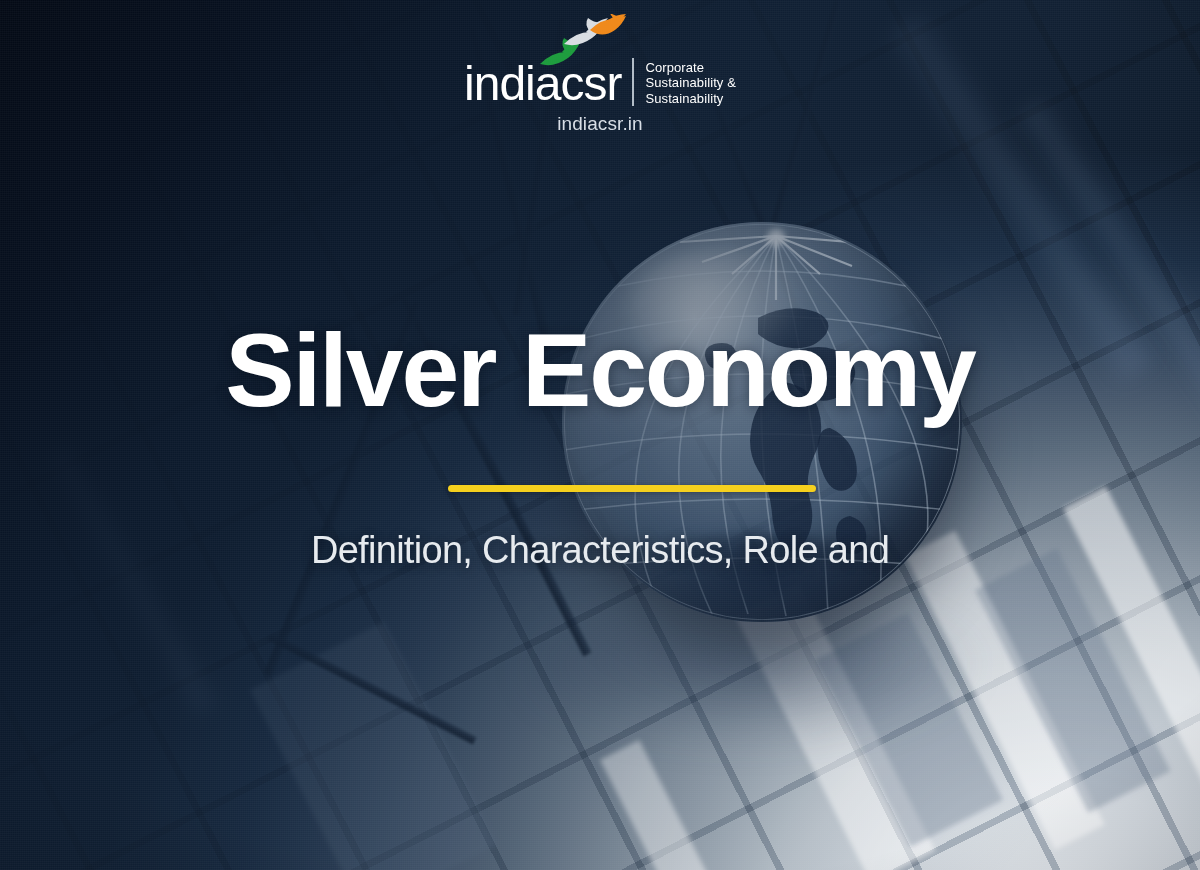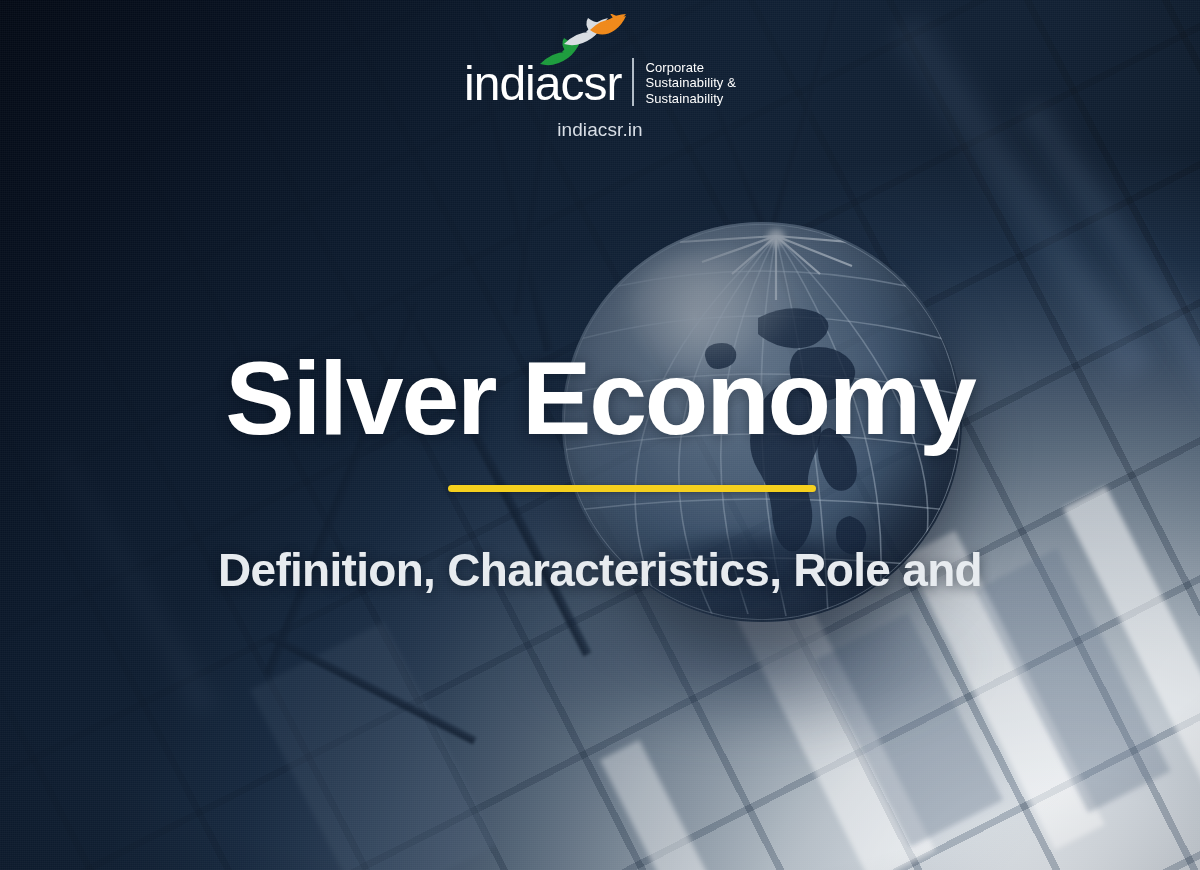--- a/index.html
+++ b/index.html
@@ -176,33 +176,33 @@
   }
   .logo-tag {
     color:#ffffff;
     font-size:13px;
     line-height:15.5px;
     font-weight:400;
     letter-spacing:.1px;
     padding-bottom:2px;
   }
   .logo-site {
-    margin-top:11px;
+    margin-top:5px;
     color:#d8dee6;
     font-size:19px;
     letter-spacing:.1px;
     font-weight:400;
   }
 
   
   .content { position:absolute; left:0; right:0; top:0; z-index:20; }
 
   .headline {
     position:absolute;
-    left:0; right:0; top:346px;
+    left:0; right:0; top:318px;
     text-align:center;
     color:#ffffff;
     font-size:104px;
     line-height:1.0;
     font-weight:700;
     letter-spacing:-2.2px;
     text-shadow: 0 2px 14px rgba(5,12,25,.42);
     padding: 0 70px;
   }
 
@@ -213,26 +213,25 @@
     border-radius:4px;
     background:#f5d01e;
     box-shadow:0 1px 5px rgba(10,18,30,.35);
   }
 
   .subhead {
     position:absolute;
     left:120px; right:120px; top:522px;
     text-align:center;
     color:#e7ebef;
-    font-size:46px;
+    font-size:38px;
     line-height:56px;
-    font-weight:700;
+    font-weight:400;
     letter-spacing:-0.7px;
     text-shadow: 0 2px 12px rgba(6,14,26,.48);
-    margin-top: 20px;
   }
 </style>
 </head>
 <body>
 
 <div id="stage">
 
   <div class="bg-layer bg-paper"></div>
 
   <div class="bg-layer">

